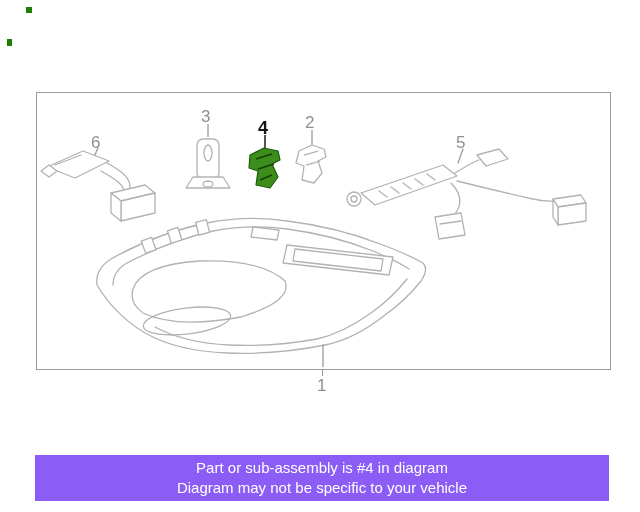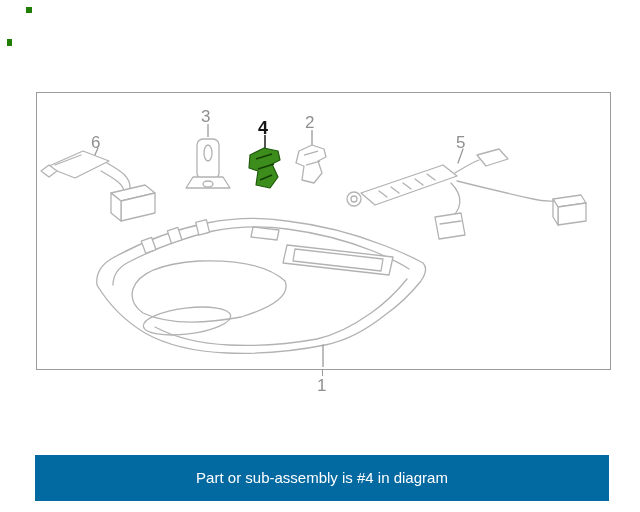--- a/index.html
+++ b/index.html
@@ -31,21 +31,21 @@
   .c2 { left: 305px; top: 114px; }
   .c5 { left: 456px; top: 134px; }
   .c1 { left: 317px; top: 377px; }
   .leader-1 {
     position: absolute; left: 322px; top: 369px;
     width: 1px; height: 7px; background: #9a9a9a;
   }
   .banner {
     position: absolute; left: 35px; top: 455px;
     width: 574px; height: 46px;
-    background: #0369a1;
+    background: #8b5cf6;
     color: #ffffff;
     display: flex; flex-direction: column;
     align-items: center; justify-content: center;
     text-align: center;
   }
   .banner-line { font-size: 15px; line-height: 20px; }
   .mark { position: absolute; background: #217d04; }
   .mark-1 { left: 26px; top: 7px;  width: 6px; height: 6px; }
   .mark-2 { left: 7px;  top: 39px; width: 5px; height: 7px; }
 </style>
@@ -136,15 +136,16 @@
   <span class="callout c6">6</span>
   <span class="callout c3">3</span>
   <span class="callout c4 callout-highlight">4</span>
   <span class="callout c2">2</span>
   <span class="callout c5">5</span>
   <div class="leader-1"></div>
   <span class="callout c1">1</span>
 
   <div class="banner">
     <div class="banner-line">Part or sub-assembly is #4 in diagram</div>
+    <div class="banner-line">Diagram may not be specific to your vehicle</div>
   </div>
 
 </div>
 
 </body></html>

